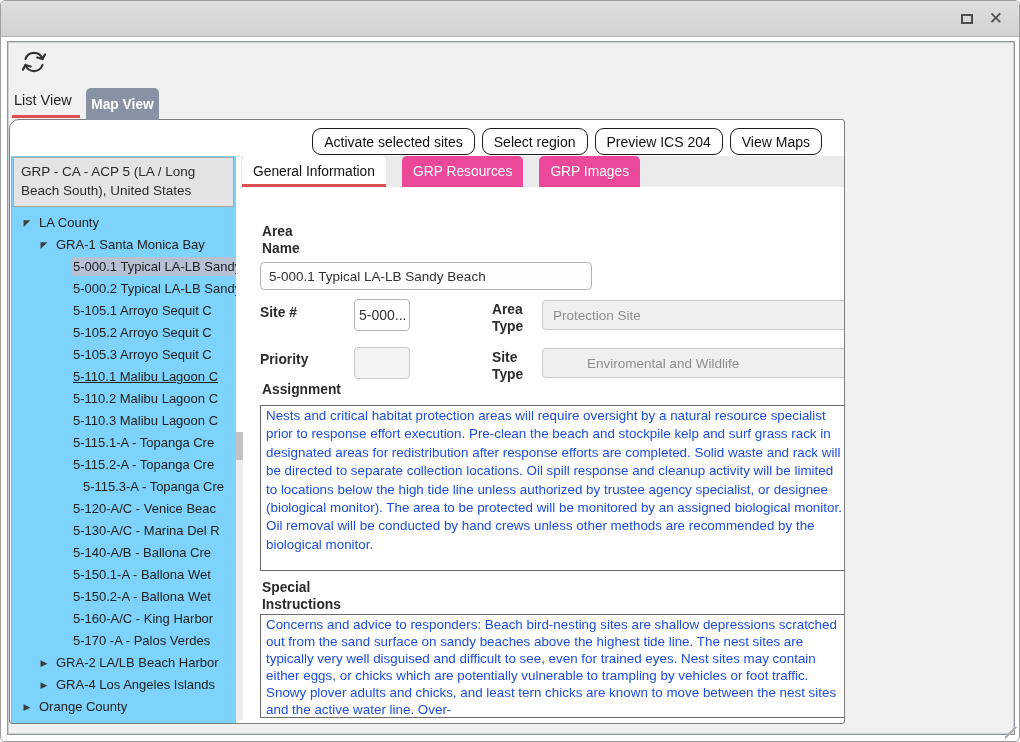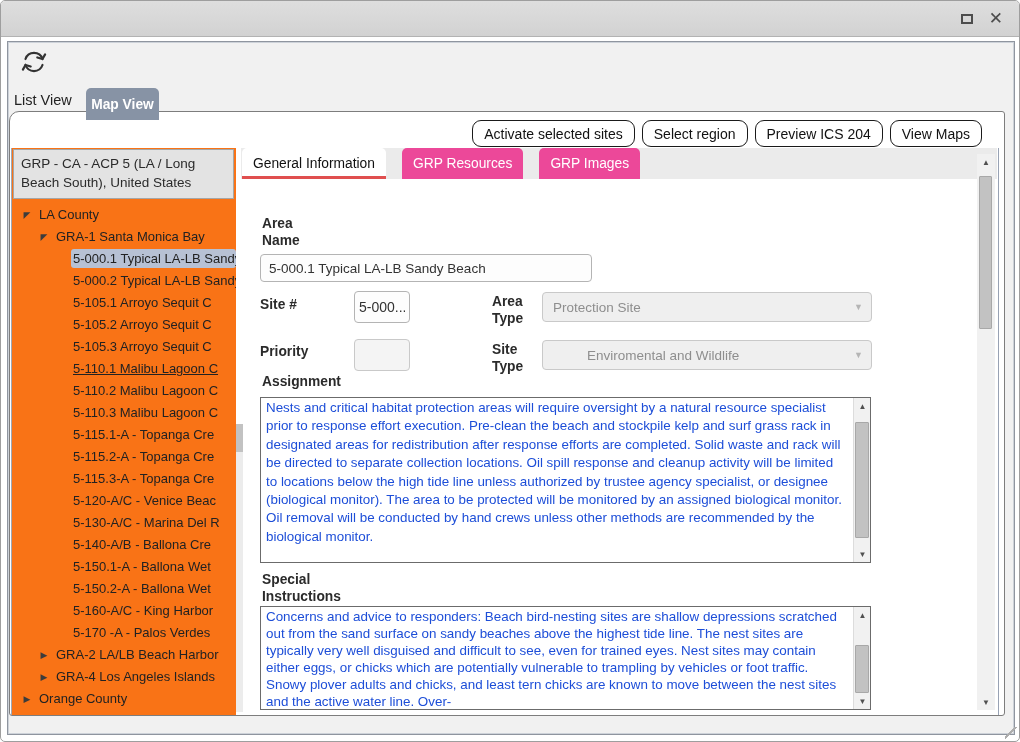--- a/index.html
+++ b/index.html
@@ -20,32 +20,32 @@
   .refresh-btn { position:absolute; left:12px; top:6px; width:32px; height:32px; cursor:pointer; }
 
   
   .view-tab-list { position:absolute; left:6px; top:50px; font-size:14.5px; color:#222; }
   .red-underline { position:absolute; left:4px; top:73px; width:68px; height:3px; background:#e04f4f; }
   .view-tab-map { position:absolute; left:78px; top:46px; width:73px; height:32px; background:#8793a5;
                   border-radius:5px 5px 0 0; color:#fff; font-weight:bold; font-size:13.8px;
                   display:flex; align-items:center; justify-content:center; z-index:3; }
 
   
-  .content { position:absolute; left:1px; top:69px; width:996px; height:605px; background:#fff;
+  .content { position:absolute; left:1px; top:77px; width:836px; height:605px; background:#fff;
              border:1px solid #7d7d7d; border-radius:10px 3px 3px 3px; z-index:2; overflow:hidden; }
 
   
   .btn-row { position:absolute; top:8px; right:22px; display:flex; gap:7px; }
   .btn { height:27px; background:#fff; border:1.6px solid #1a1a1a; border-radius:9px;
          font-size:14px; color:#111; padding:2px 11px; display:flex; align-items:center;
          font-family:inherit; cursor:pointer; white-space:nowrap; }
 
   
   .tree-panel { position:absolute; left:1px; top:36px; width:225px; height:567px;
-                border-left:1px solid #9fa8b6; background:#f97316; overflow:hidden; }
+                border-left:1px solid #9fa8b6; background:#7dd3fc; overflow:hidden; }
   .tree-header { margin:1px 0 0 1px; width:221px; background:#e3e3e3; border:1px solid #a6a6a6;
                  padding:5px 7px; font-size:13.5px; color:#2b2b2b; line-height:1.4; }
   .tree-list { padding-top:5px; }
   .tree-node { height:22px; display:flex; align-items:center; white-space:nowrap;
                overflow:hidden; font-size:13px; color:#222; cursor:pointer; }
   .tw { width:14px; margin-right:3px; font-size:9px; color:#3c3c3c; text-align:center; flex:0 0 14px; }
   .tw.leaf { visibility:hidden; }
   .tl { flex:1 1 auto; overflow:hidden; padding:2px 2px; }
   .tree-node.selected .tl { background:#b7c1d4; border-radius:3px; }
   .tree-scrollbar { position:absolute; left:226px; top:312px; width:7px; height:288px; background:#ececec; }
@@ -170,21 +170,21 @@
     <span class="tl">5-110.3 Malibu Lagoon C</span>
   </div>
             <div class="tree-node" style="padding-left: 42px;">
     <span class="tw leaf"></span>
     <span class="tl">5-115.1-A - Topanga Cre</span>
   </div>
             <div class="tree-node" style="padding-left: 42px;">
     <span class="tw leaf"></span>
     <span class="tl">5-115.2-A - Topanga Cre</span>
   </div>
-            <div class="tree-node" style="padding-left: 42px;">
+            <div class="tree-node" style="padding-left: 42px; text-align: center;">
     <span class="tw leaf"></span>
     <span class="tl">5-115.3-A - Topanga Cre</span>
   </div>
             <div class="tree-node" style="padding-left: 42px;">
     <span class="tw leaf"></span>
     <span class="tl">5-120-A/C - Venice Beac</span>
   </div>
             <div class="tree-node" style="padding-left: 42px;">
     <span class="tw leaf"></span>
     <span class="tl">5-130-A/C - Marina Del R</span>

